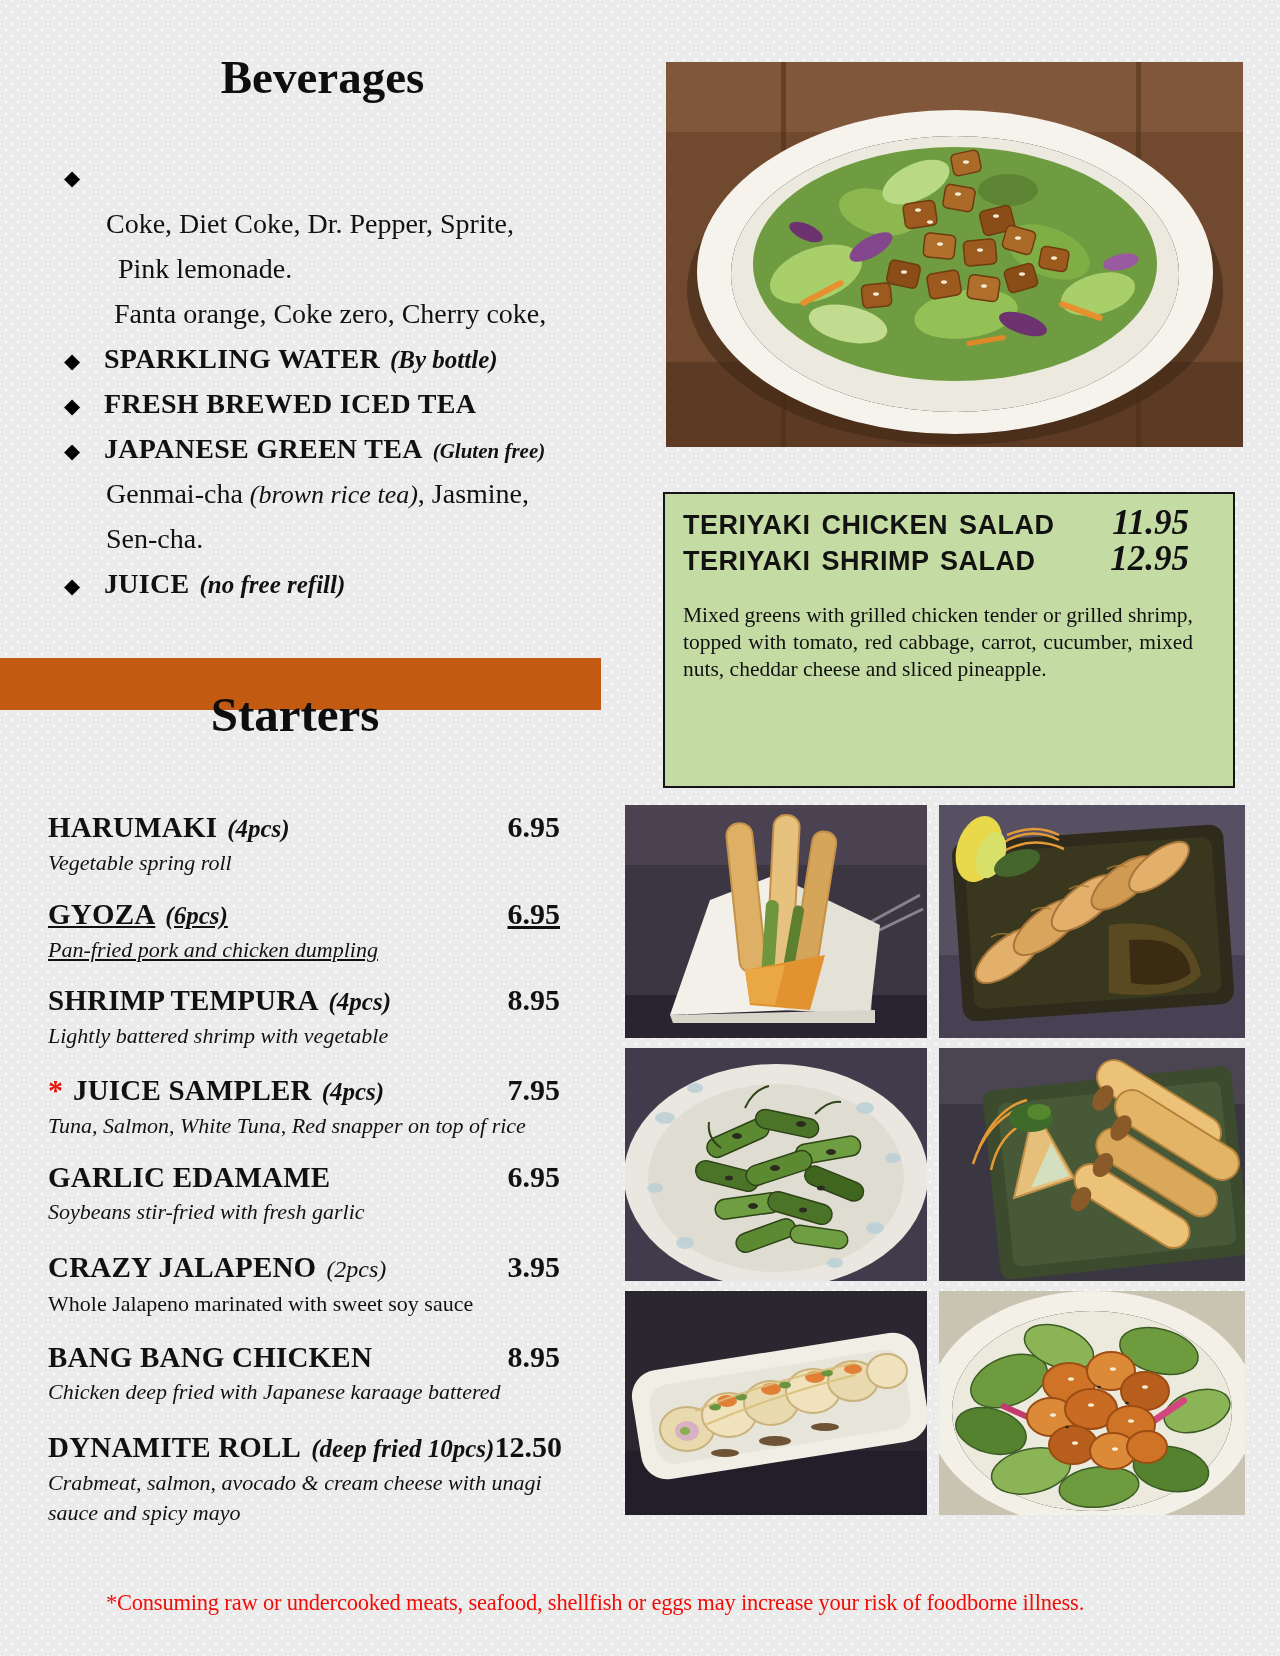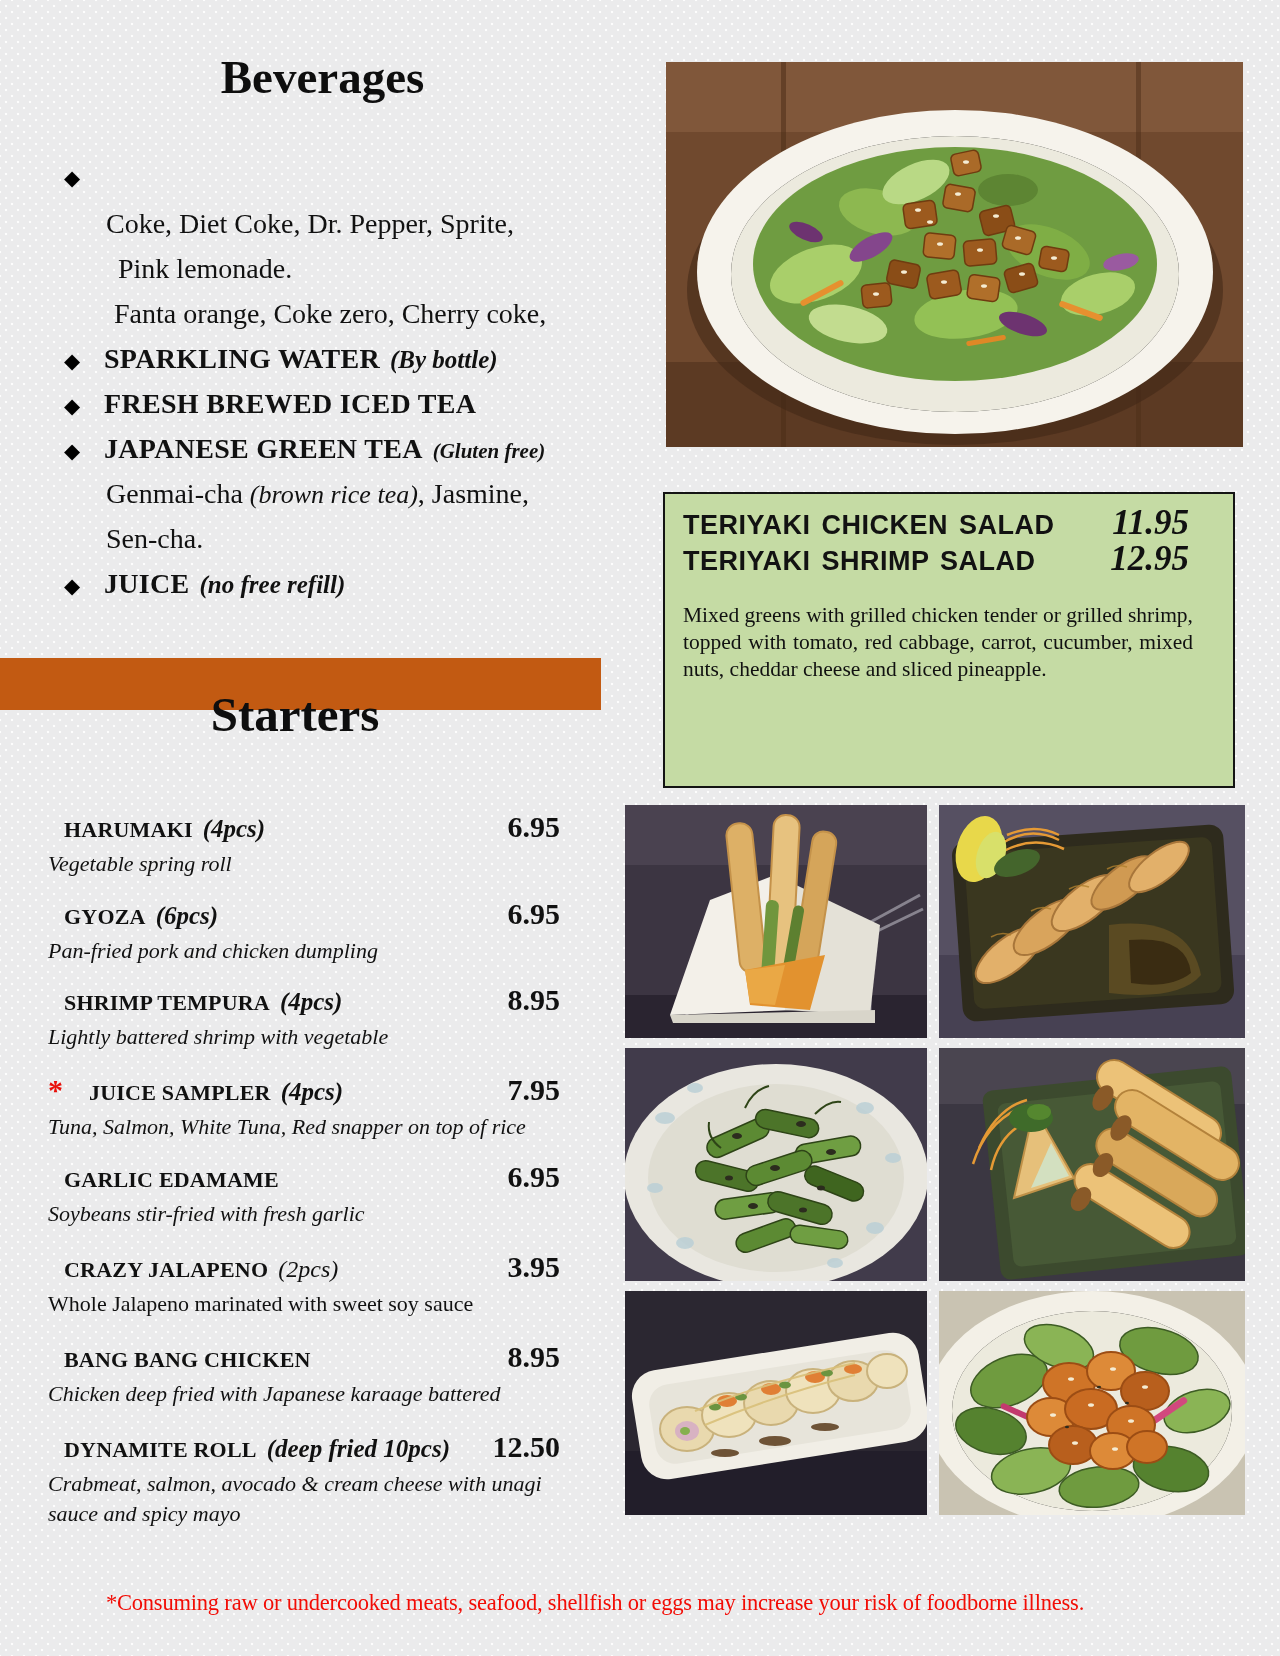--- a/index.html
+++ b/index.html
@@ -34,21 +34,21 @@
   .bev-sub{height:45px;line-height:45px;padding-left:42px;font-size:28px;}
   .bev-sub .it{font-style:italic;font-size:26px;}
 
   
   #orange-bar{left:0;top:658px;width:601px;height:52px;background:#C25A12;}
 
   
   .starter{position:absolute;left:48px;width:512px;}
   .starter .name-row{display:flex;align-items:baseline;line-height:33px;}
   .starter .ast{color:#E8100A;font-weight:700;font-size:30px;margin-right:10px;}
-  .starter .name{font-weight:700;font-size:22px;letter-spacing:.2px;white-space:nowrap;margin-left:16px;}
+  .starter .name{font-weight:700;font-size:29px;letter-spacing:.2px;white-space:nowrap;}
   .starter .size{font-weight:700;font-style:italic;font-size:25px;margin-left:10px;white-space:nowrap;}
   .starter .size.light{font-weight:400;font-size:24px;}
   .starter .price{font-weight:700;font-size:30px;margin-left:auto;}
   .starter .desc{font-style:italic;font-size:22px;line-height:30px;margin-top:3px;}
   .starter .desc.plain{font-style:normal;}
 
   
   .photo{position:absolute;overflow:hidden;}
   .photo svg{display:block;}
 
@@ -118,21 +118,21 @@
 
 <div class="starter" style="top:810px;">
   <div class="name-row">
     <span class="name">HARUMAKI</span>
     <span class="size">(4pcs)</span>
     <span class="price">6.95</span>
   </div>
   <div class="desc">Vegetable spring roll</div>
 </div>
 
-<div class="starter" style="top:897px;">
+<div class="starter" style="top:897px;text-decoration:underline;">
   <div class="name-row">
     <span class="name">GYOZA</span>
     <span class="size">(6pcs)</span>
     <span class="price">6.95</span>
   </div>
   <div class="desc">Pan-fried pork and chicken dumpling</div>
 </div>
 
 <div class="starter" style="top:983px;">
   <div class="name-row">

